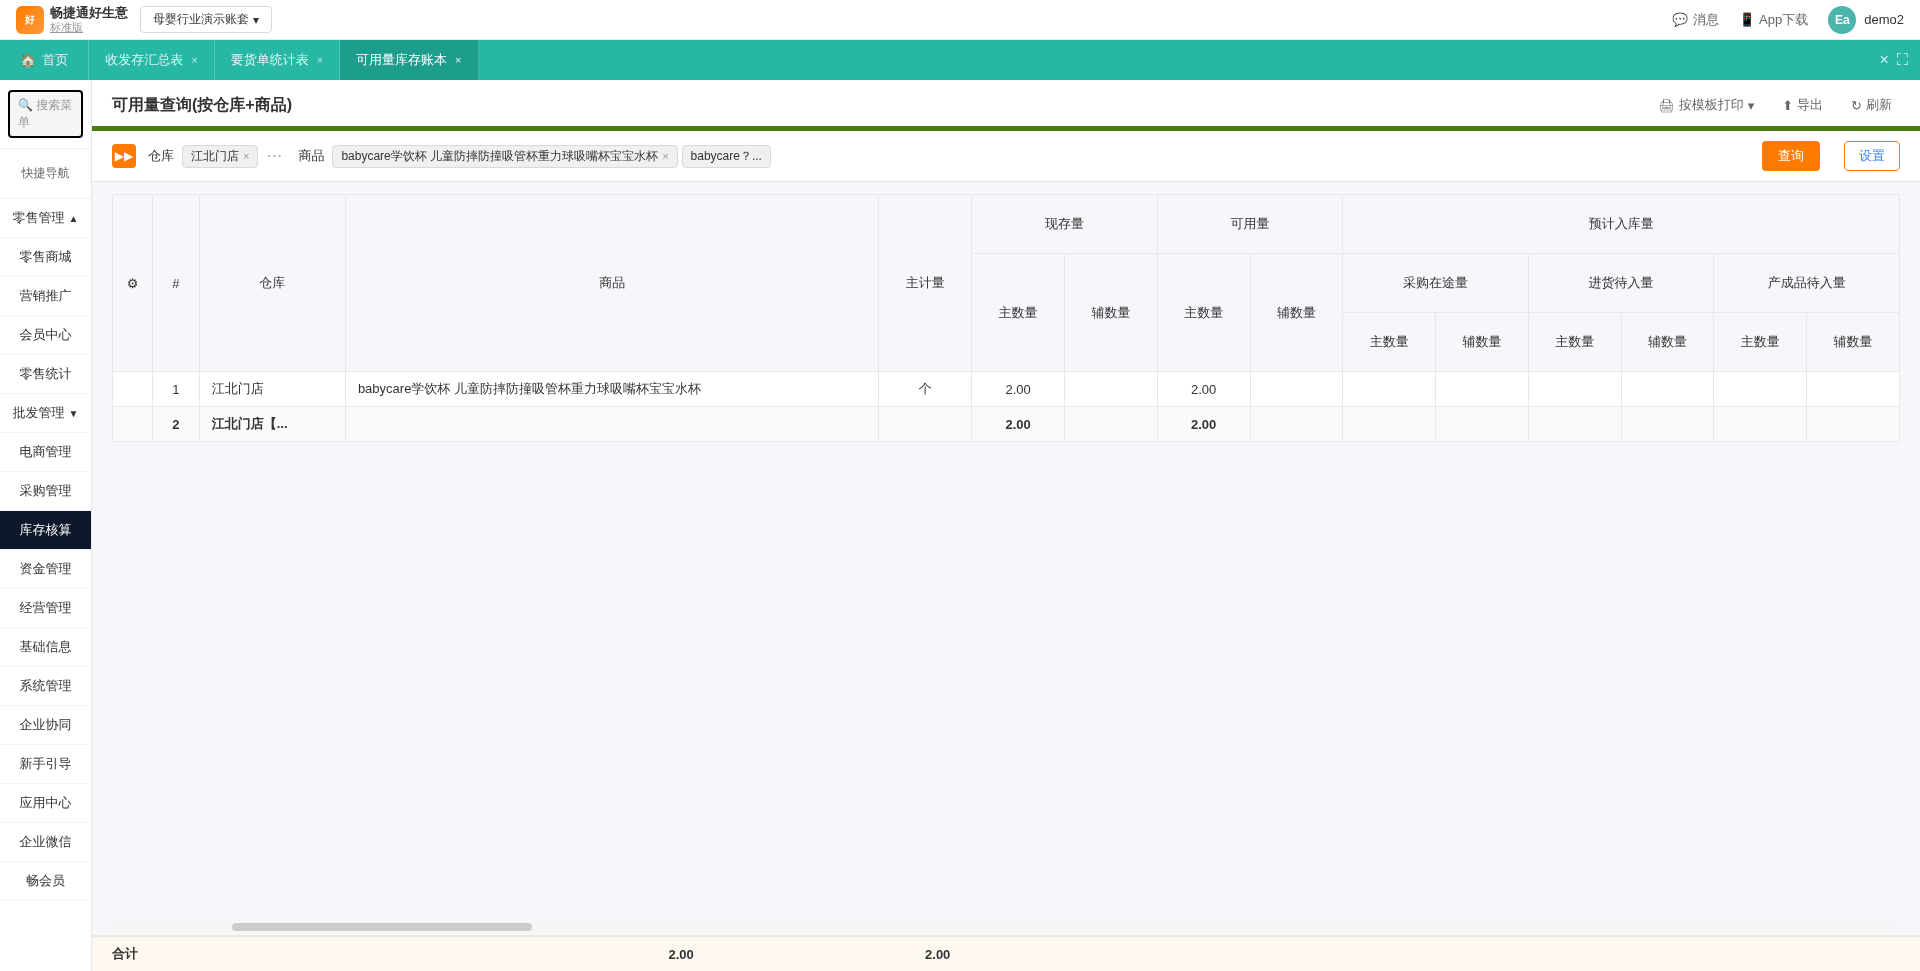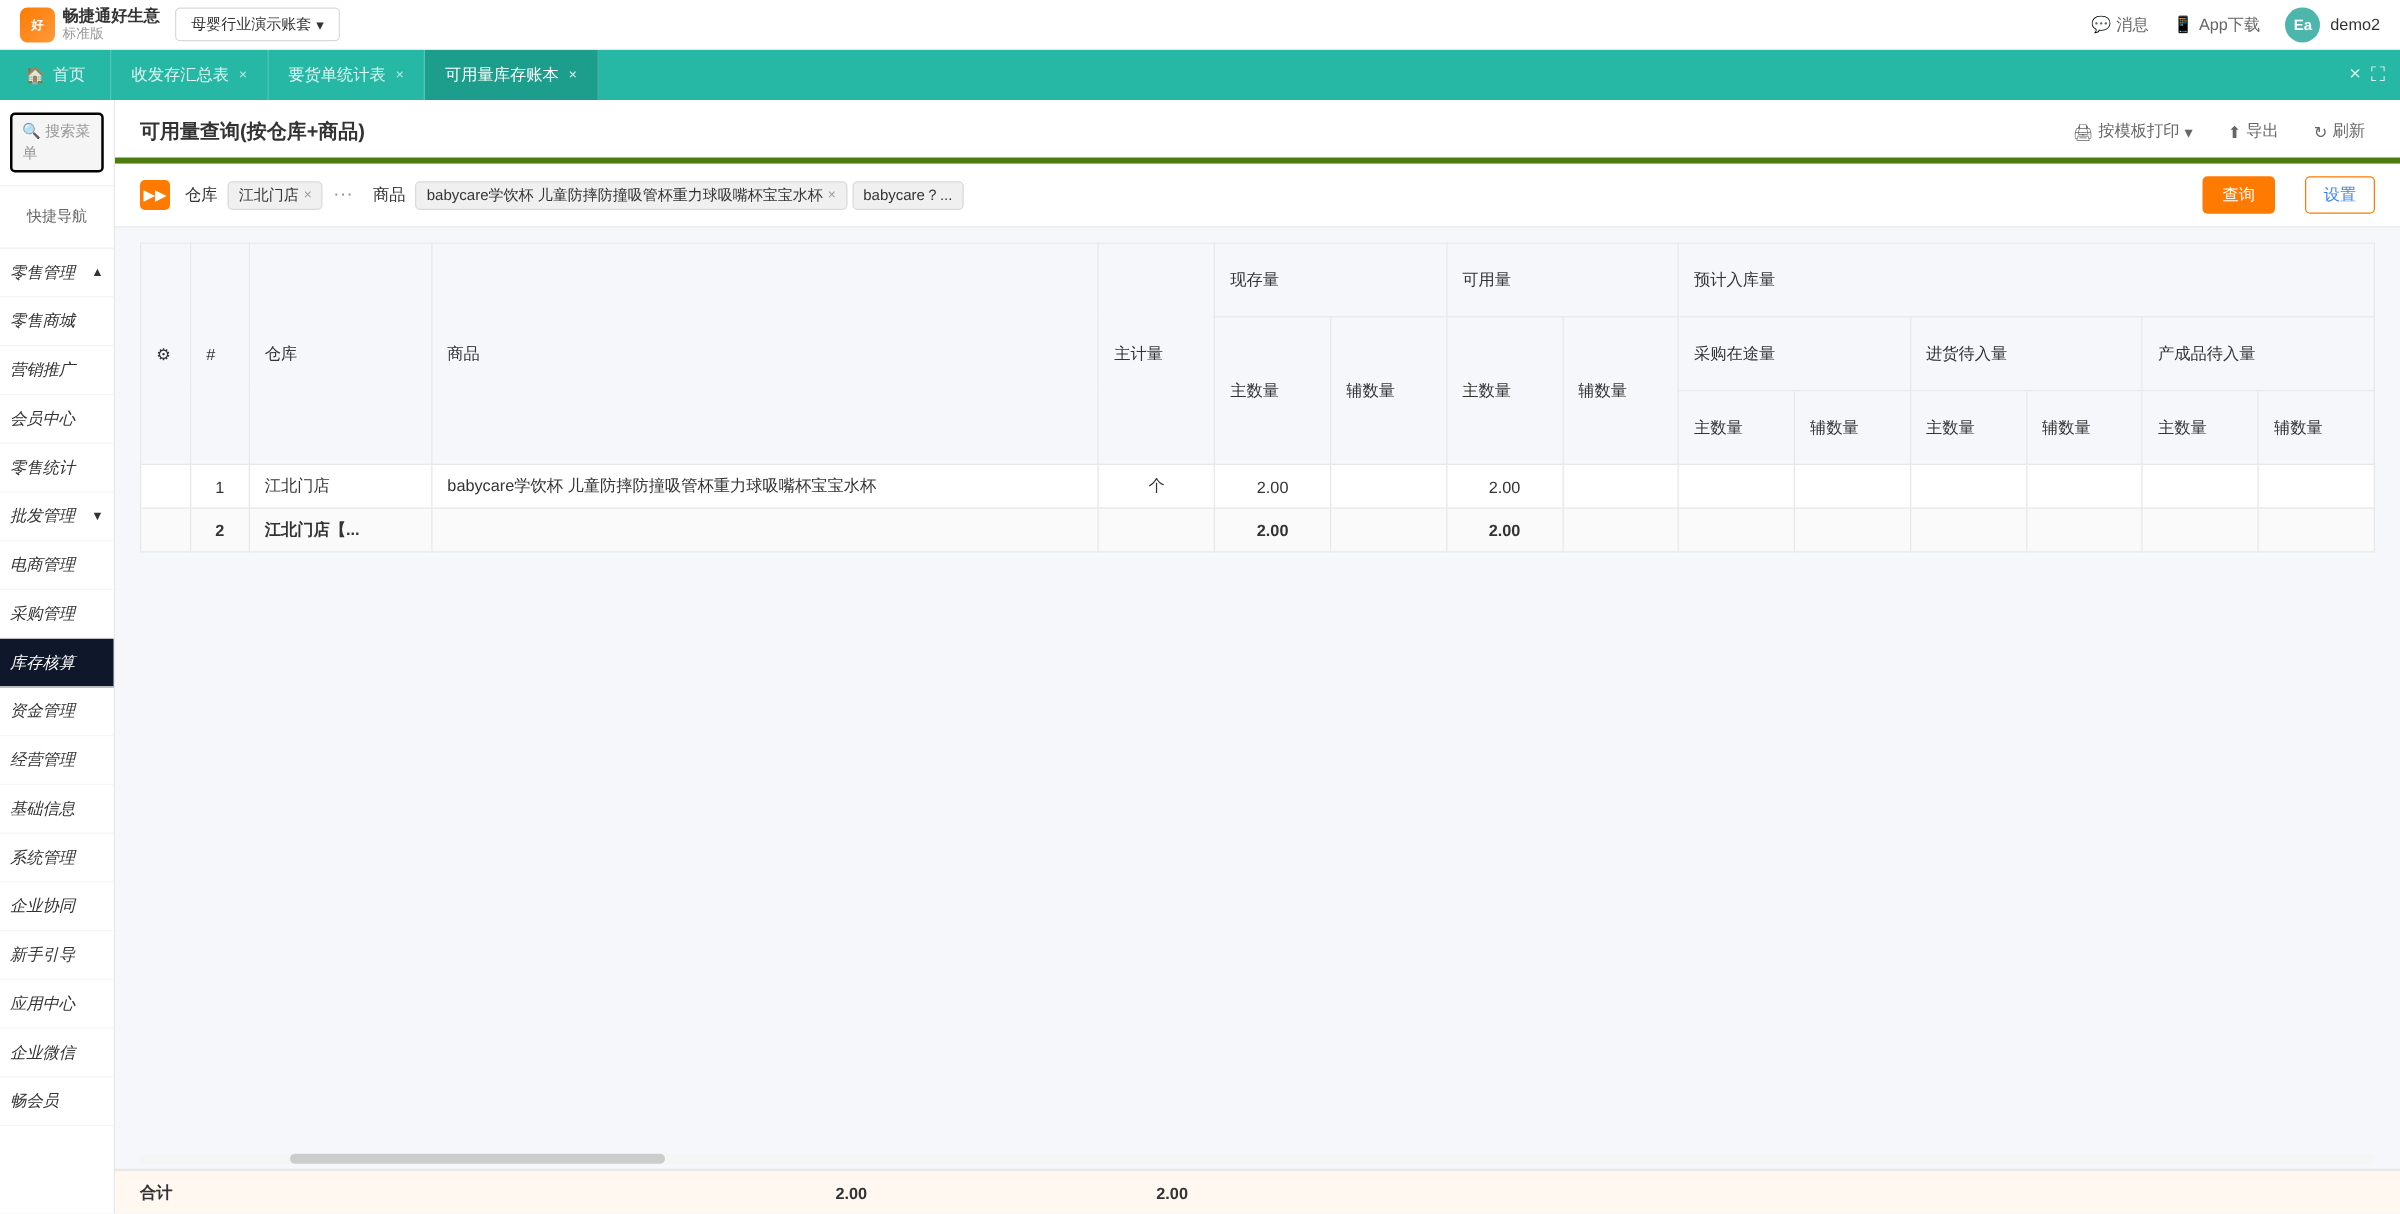--- a/index.html
+++ b/index.html
@@ -37,21 +37,21 @@
       color: white;
       font-size: 10px;
       font-weight: bold;
     }
     .logo-text {
       font-size: 12px;
       color: #666;
       line-height: 1.2;
     }
     .logo-text .title { color: #333; font-weight: bold; font-size: 13px; }
-    .logo-text .subtitle { color: #999; font-size: 11px; }
+    .logo-text .subtitle { color: #999; font-size: 11px; text-decoration: underline; }
     .top-bar-right {
       display: flex;
       align-items: center;
       gap: 20px;
     }
     .top-bar-btn {
       display: flex;
       align-items: center;
       gap: 4px;
       color: #666;
@@ -163,23 +163,22 @@
     }
     .sidebar-menu-item {
       padding: 10px 8px;
       font-size: 13px;
       color: #333;
       cursor: pointer;
       text-align: center;
       border-bottom: 1px solid #f5f5f5;
       display: flex;
       align-items: center;
-      justify-content: space-between;
+      justify-content: center;
       gap: 4px;
-      font-style: italic;
     }
     .sidebar-menu-item.active {
       background: #0f172a;
       color: #fff;
     }
     .sidebar-menu-item .arrow {
       font-size: 10px;
     }
 
     
@@ -315,21 +314,21 @@
       background: #fff;
       border: 1px solid #e8e8e8;
     }
     .data-table th {
       background: #f5f7fa;
       border: 1px solid #e8e8e8;
       padding: 20px 12px;
       font-size: 13px;
       color: #333;
       font-weight: normal;
-      text-align: left;
+      text-align: center;
       white-space: nowrap;
     }
     .data-table td {
       border: 1px solid #e8e8e8;
       padding: 8px 12px;
       font-size: 13px;
       color: #333;
       text-align: center;
     }
     .data-table td.text-left { text-align: left; }

